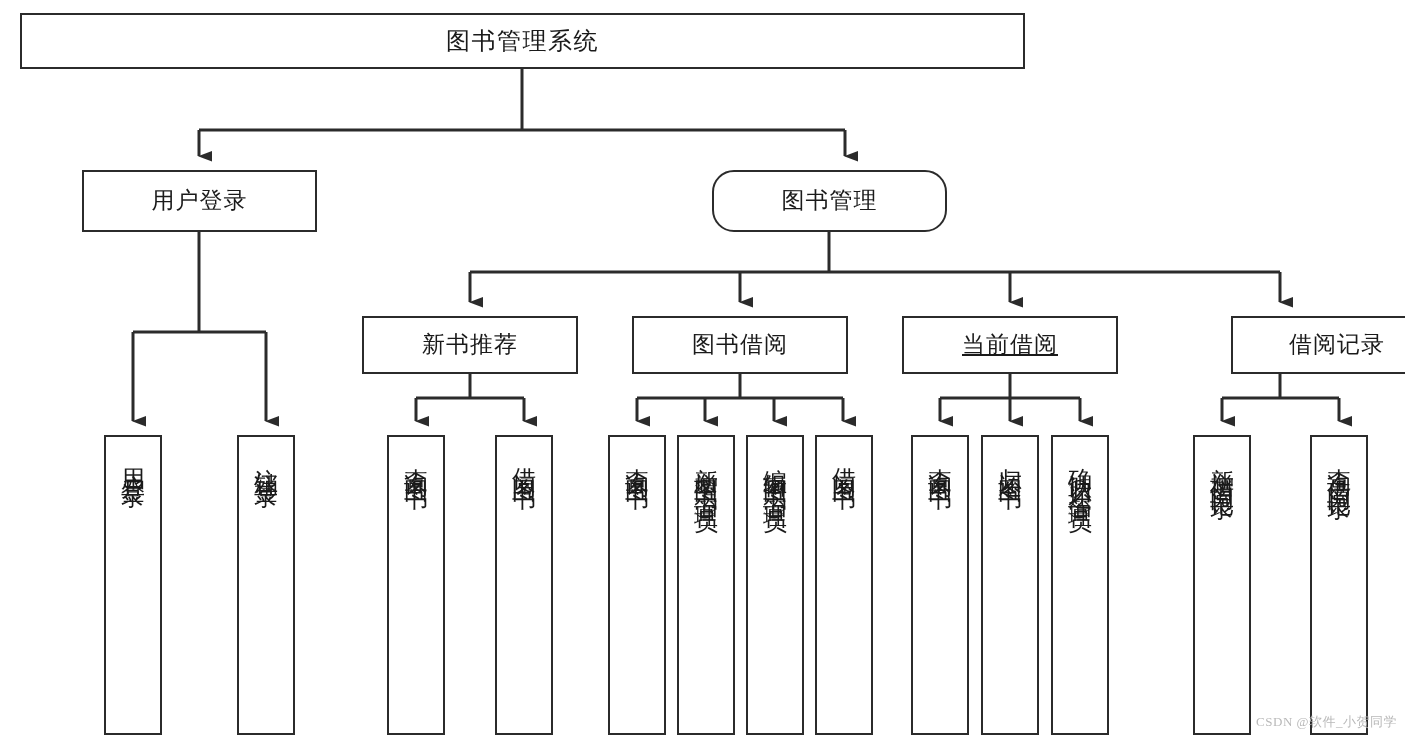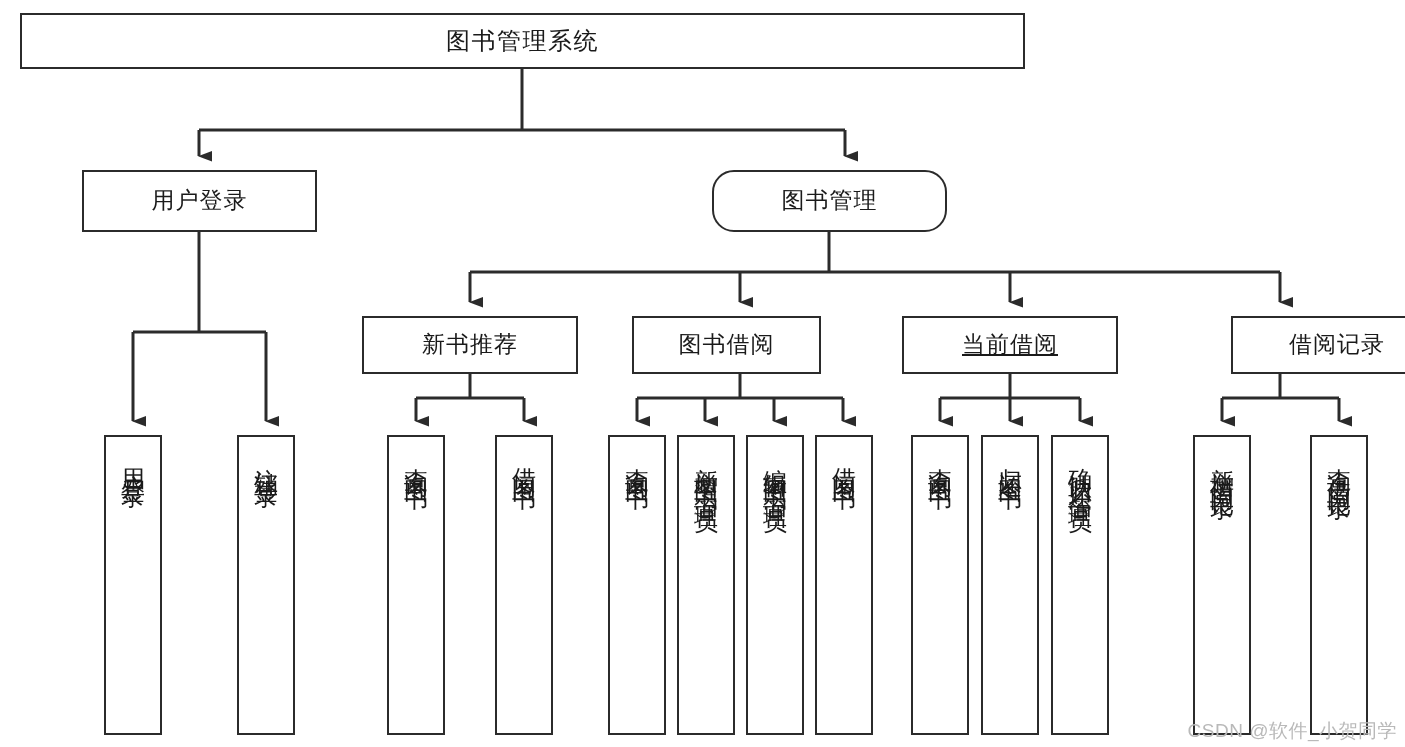--- a/index.html
+++ b/index.html
@@ -48,26 +48,26 @@
     text-orientation:upright;
     font-size:24px;
     line-height:1.0;
     letter-spacing:6px;
     white-space:nowrap;
   }
 
   #watermark{
     position:absolute;
     right:8px;
-    bottom:3px;
-    font-size:19px;
+    bottom:16px;
+    font-size:13px;
     color:#b9b9b9;
     letter-spacing:0.5px;
     white-space:nowrap;
-    font-family:Liberation Sans, sans-serif;
+    font-family:Liberation Serif, serif;
   }
 </style>
 </head>
 <body>
 
 <div id="stage">
 
   <svg id="wires" viewBox="0 0 1405 747" xmlns="http://www.w3.org/2000/svg">
     <defs>
       <marker id="arrow" viewBox="0 0 12 14" refX="5.5" refY="13" markerWidth="12" markerHeight="14" orient="auto-start-reverse" markerUnits="userSpaceOnUse">
@@ -126,21 +126,21 @@
   <div class="node h" style="left:82px;top:170px;width:235px;height:62px;">
     <span class="lbl">用户登录</span>
   </div>
   <div class="node h" style="left:712px;top:170px;width:235px;height:62px;border-radius:22px;">
     <span class="lbl">图书管理</span>
   </div>
 
   <div class="node h" style="left:362px;top:316px;width:216px;height:58px;">
     <span class="lbl">新书推荐</span>
   </div>
-  <div class="node h" style="left:632px;top:316px;width:189px;height:58px;">
+  <div class="node h" style="left:632px;top:316px;width:216px;height:58px;">
     <span class="lbl">图书借阅</span>
   </div>
   <div class="node h" style="left:902px;top:316px;width:216px;height:58px;text-decoration:underline;">
     <span class="lbl">当前借阅</span>
   </div>
   <div class="node h" style="left:1231px;top:316px;width:212px;height:58px;">
     <span class="lbl">借阅记录</span>
   </div>
 
   <div class="node v" style="left:104px;top:435px;width:58px;height:300px;">

